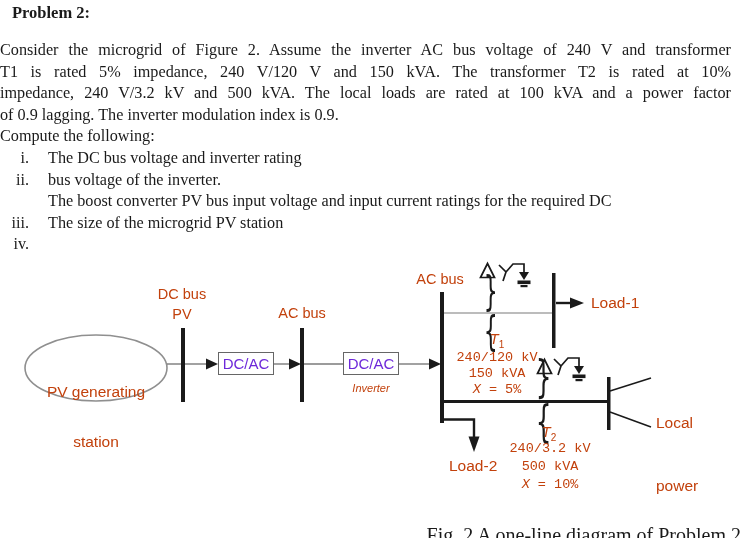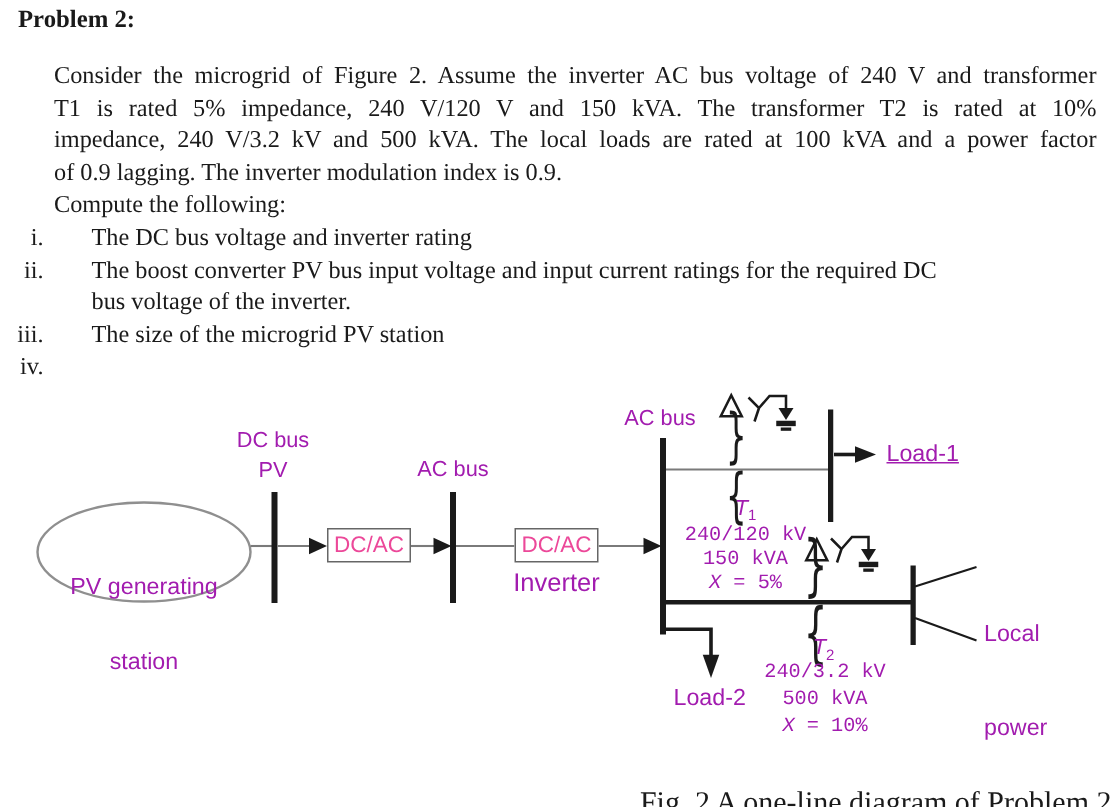--- a/index.html
+++ b/index.html
@@ -1,35 +1,35 @@
 <!DOCTYPE html>
 <html><head>
 <meta charset="utf-8">
 <style>
   html,body{margin:0;padding:0;background:#fff;}
   .page{position:relative;width:741px;height:538px;background:#fff;overflow:hidden;
         font-family:"Liberation Serif",serif;color:#1a1a1a;}
   .heading{position:absolute;left:12px;top:3px;font-size:16.5px;font-weight:bold;}
   .textblock{position:absolute;left:0;top:40px;width:731px;font-size:16.2px;line-height:21.6px;}
-  .pline{padding-left:12px;margin-left:24px;}
+  .pline{}
   .just{text-align:justify;text-align-last:justify;}
   .litem{display:flex;}
   .lnum{flex:0 0 29px;text-align:right;}
-  .ltext{margin-left:32px;}
+  .ltext{margin-left:19px;}
   .caption{position:absolute;left:0;top:500px;width:741px;text-align:right;font-size:20px;margin-top:24px;}
   .fig-svg{position:absolute;left:0;top:0;pointer-events:none;}
-  .lbl{position:absolute;font-family:"Liberation Sans",sans-serif;color:#a21caf;white-space:pre;}
+  .lbl{position:absolute;font-family:"Liberation Sans",sans-serif;color:#c2410c;white-space:pre;}
   .c{text-align:center;}
   .bus-lbl{font-size:14.5px;}
   .sm{font-size:13.5px;line-height:16.5px;font-family:Liberation Mono, monospace;}
   .md{font-size:15.5px;}
   .conv{position:absolute;width:56px;height:23px;border:1.2px solid #666;background:#fff;
         display:flex;align-items:center;justify-content:center;
-        font-family:"Liberation Sans",sans-serif;font-size:15px;color:#ec4899;box-sizing:border-box;}
-  .conv-lbl{font-size:17px;line-height:19.5px;}
+        font-family:"Liberation Sans",sans-serif;font-size:15px;color:#6d28d9;box-sizing:border-box;}
+  .conv-lbl{font-size:11px;line-height:19.5px;font-style:italic;}
   .ellipse-lbl{font-size:15.5px;line-height:16.5px;}
   .tname{font-size:14.5px;}
   .tname i{font-family:"Liberation Sans",sans-serif;}
   .tname sub{font-size:10px;}
   .firstit::first-letter{font-style:italic;}
   .tsym{position:absolute;font-family:"DejaVu Sans",sans-serif;color:#1a1a1a;
         display:flex;align-items:center;justify-content:center;line-height:1;}
   .tsym span{display:inline-block;transform:scaleX(0.55);letter-spacing:-1px;}
   #t1sym{left:473px;top:289px;width:48px;height:44px;font-size:40px;}
   #t2sym{left:525px;top:374px;width:48px;height:50px;font-size:45px;}
@@ -51,22 +51,22 @@
 
     <div class="litem">
       <div class="lnum">i.</div>
       <div class="ltext">
           <div>The DC bus voltage and inverter rating</div>
         </div>
     </div>
     <div class="litem">
       <div class="lnum">ii.</div>
       <div class="ltext">
+        <div>bus voltage of the inverter.</div>
         <div>The boost converter PV bus input voltage and input current ratings for the required DC</div>
-        <div>bus voltage of the inverter.</div>
       </div>
     </div>
     <div class="litem">
       <div class="lnum">iii.</div>
       <div class="ltext">
           <div>The size of the microgrid PV station</div>
         </div>
     </div>
     <div class="litem">
       <div class="lnum">iv.</div>
@@ -144,21 +144,21 @@
   <div class="lbl tname c" style="left:467px;top:331px;width:60px;"><i>T</i><sub>1</sub></div>
   <div class="lbl sm c" style="left:452px;top:350px;width:90px;">240/120 kV</div>
   <div class="lbl sm c" style="left:452px;top:366px;width:90px;">150 kVA</div>
   <div class="lbl sm c firstit" style="left:452px;top:382px;width:90px;">X = 5%</div>
 
   <div class="lbl tname c" style="left:519px;top:424px;width:60px;"><i>T</i><sub>2</sub></div>
   <div class="lbl sm c" style="left:505px;top:441px;width:90px;">240/3.2 kV</div>
   <div class="lbl sm c" style="left:505px;top:459px;width:90px;">500 kVA</div>
   <div class="lbl sm c firstit" style="left:505px;top:477px;width:90px;">X = 10%</div>
 
-  <div class="lbl md" style="left:591px;top:294px;text-decoration:underline;">Load-1</div>
+  <div class="lbl md" style="left:591px;top:294px;">Load-1</div>
   <div class="lbl md" style="left:449px;top:457px;">Load-2</div>
 
   <div class="lbl grid-lbl" style="left:656px;top:369px;">
     <div>Local</div>
     <div>power</div>
     
   </div>
 
   <div class="caption">Fig. 2 A one-line diagram of Problem 2</div>
 </div>

